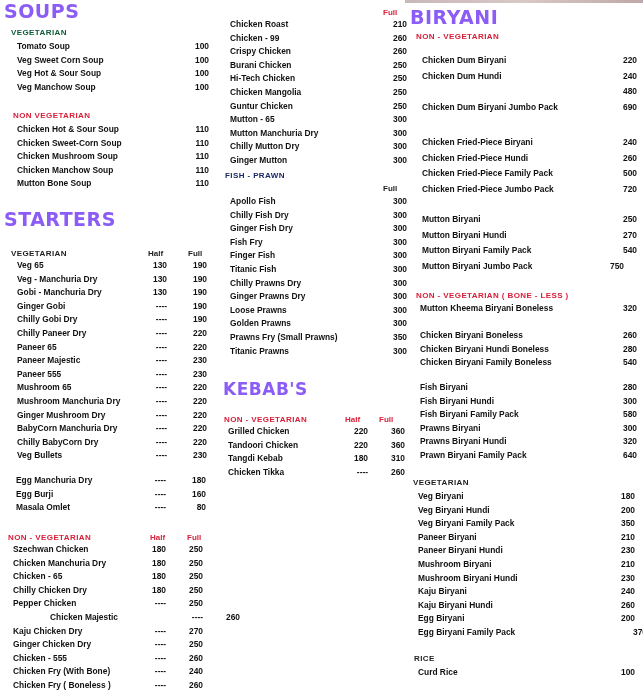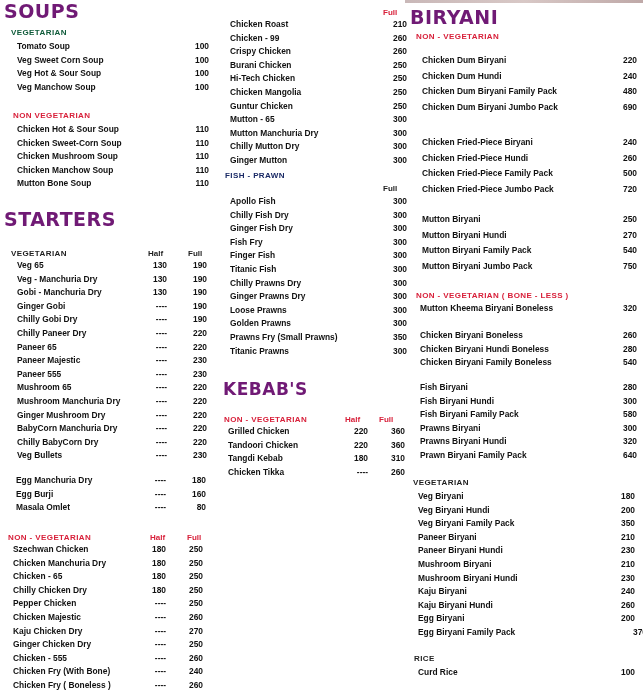--- a/index.html
+++ b/index.html
@@ -3,21 +3,21 @@
 <meta charset="utf-8">
 <style>
   * { box-sizing: border-box; margin: 0; padding: 0; }
   html, body { width: 643px; height: 700px; overflow: hidden; background: #ffffff; }
   body { position: relative; font-family: "Liberation Sans", "DejaVu Sans", sans-serif; color: #111; }
   .topline { position: absolute; left: 405px; top: 0; width: 238px; height: 3px; background: linear-gradient(90deg,#c9b8b8,#d8c8c6,#bfa9a8); }
   .col { position: absolute; top: 0; }
   .col1 { left: 0; width: 212px; }
   .col2 { left: 220px; width: 180px; }
   .col3 { left: 408px; width: 232px; }
-  .title { font-family: "DejaVu Sans", sans-serif; font-weight: bold; color: #701a75; letter-spacing: 0.5px; line-height: 1; position: absolute; }
+  .title { font-family: "DejaVu Sans", sans-serif; font-weight: bold; color: #8b5cf6; letter-spacing: 0.5px; line-height: 1; position: absolute; }
   .sub { position: absolute; font-size: 8px; font-weight: bold; letter-spacing: 0.4px; line-height: 1; }
   .sub.green { color: #0f5b3a; }
   .sub.red { color: #d8203a; }
   .sub.navy { color: #1a2a66; }
   .sub.black { color: #1d1d1d; }
   .hdr { position: absolute; font-size: 8px; font-weight: bold; line-height: 1; }
   .rows { position: absolute; }
   .row { position: relative; height: 13.6px; font-size: 8.4px; font-weight: bold; line-height: 13.6px; white-space: nowrap; }
   .row .name { position: absolute; left: 0; }
   .row .half { position: absolute; text-align: right; }
@@ -195,21 +195,21 @@
       <div class="row" style="height: 13.6px; line-height: 13.6px;">
         <span class="name">Chilly Chicken Dry</span>
         <span class="half" style="right: 0px; left: 131px; width: 22px;">180</span>
         <span class="full" style="left: 168px; width: 22px;">250</span>
       </div>
       <div class="row" style="height: 13.6px; line-height: 13.6px;">
         <span class="name">Pepper Chicken</span>
         <span class="half" style="right: 0px; left: 131px; width: 22px;">----</span>
         <span class="full" style="left: 168px; width: 22px;">250</span>
       </div>
-      <div class="row" style="height: 13.6px; line-height: 13.6px;">
+      <div class="row" style="height: 13.6px; line-height: 13.6px; margin-left: 37px;">
         <span class="name">Chicken Majestic</span>
         <span class="half" style="right: 0px; left: 131px; width: 22px;">----</span>
         <span class="full" style="left: 168px; width: 22px;">260</span>
       </div>
       <div class="row" style="height: 13.6px; line-height: 13.6px;">
         <span class="name">Kaju Chicken Dry</span>
         <span class="half" style="right: 0px; left: 131px; width: 22px;">----</span>
         <span class="full" style="left: 168px; width: 22px;">270</span>
       </div>
       <div class="row" style="height: 13.6px; line-height: 13.6px;">
@@ -371,21 +371,20 @@
   <div class="rows" style="left:14px;top:53px;width:216px;">
       <div class="row" style="height: 15.6px; line-height: 15.6px;">
         <span class="name">Chicken Dum Biryani</span>
         <span class="full" style="left: 193px; width: 22px;">220</span>
       </div>
       <div class="row" style="height: 15.6px; line-height: 15.6px;">
         <span class="name">Chicken Dum Hundi</span>
         <span class="full" style="left: 193px; width: 22px;">240</span>
       </div>
       <div class="row" style="height: 15.6px; line-height: 15.6px;">
-        <span class="name">Chicken Dum Biryani Family Pack</span>
         <span class="full" style="left: 193px; width: 22px;">480</span>
       </div>
       <div class="row" style="height: 15.6px; line-height: 15.6px;">
         <span class="name">Chicken Dum Biryani Jumbo Pack</span>
         <span class="full" style="left: 193px; width: 22px;">690</span>
       </div>
     </div>
   <div class="rows" style="left:14px;top:135px;width:216px;">
       <div class="row" style="height: 15.6px; line-height: 15.6px;">
         <span class="name">Chicken Fried-Piece Biryani</span>
@@ -412,21 +411,21 @@
       <div class="row" style="height: 15.6px; line-height: 15.6px;">
         <span class="name">Mutton Biryani Hundi</span>
         <span class="full" style="left: 193px; width: 22px;">270</span>
       </div>
       <div class="row" style="height: 15.6px; line-height: 15.6px;">
         <span class="name">Mutton Biryani Family Pack</span>
         <span class="full" style="left: 193px; width: 22px;">540</span>
       </div>
       <div class="row" style="height: 15.6px; line-height: 15.6px;">
         <span class="name">Mutton Biryani Jumbo Pack</span>
-        <span class="full" style="left: 193px; width: 22px;">750</span>
+        <span class="full" style="left: 180px; width: 22px;">750</span>
       </div>
     </div>
 
   <div class="sub red" style="left:8px;top:292px;">NON - VEGETARIAN ( BONE - LESS )</div>
   <div class="rows" style="left:12px;top:302px;width:216px;">
       <div class="row" style="height: 13.6px; line-height: 13.6px;">
         <span class="name">Mutton Kheema Biryani Boneless</span>
         <span class="full" style="left: 195px; width: 22px;">320</span>
       </div>
     </div>

